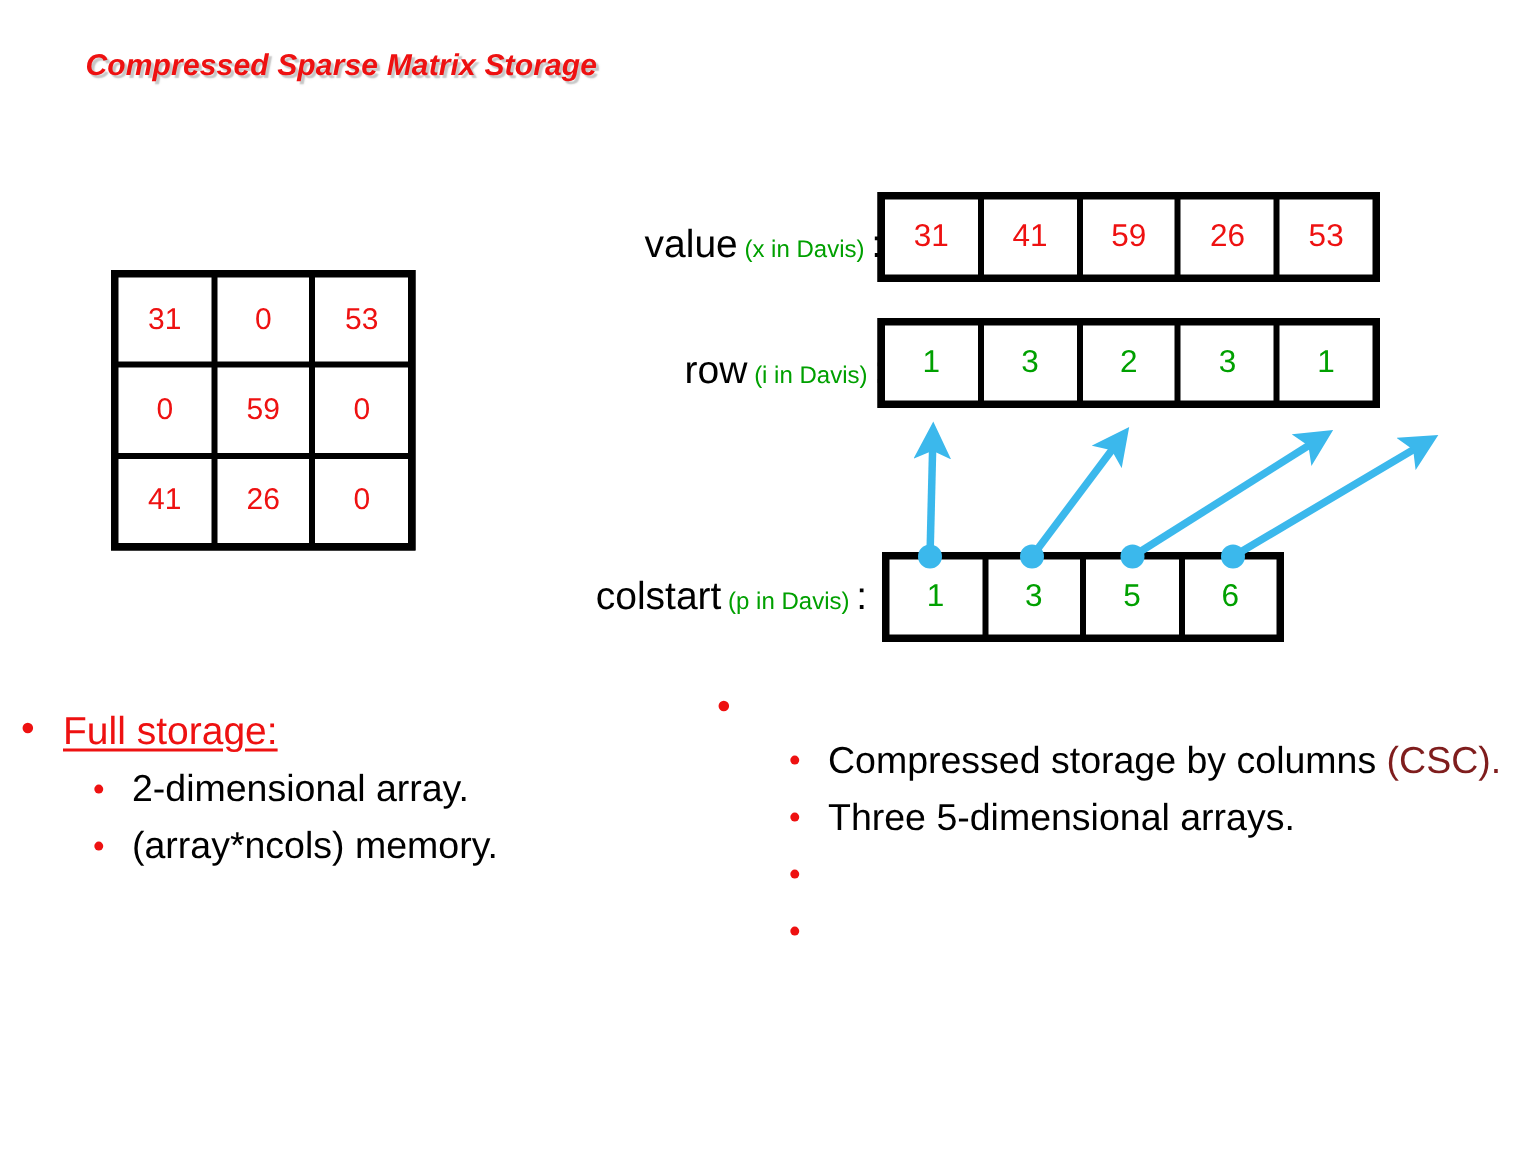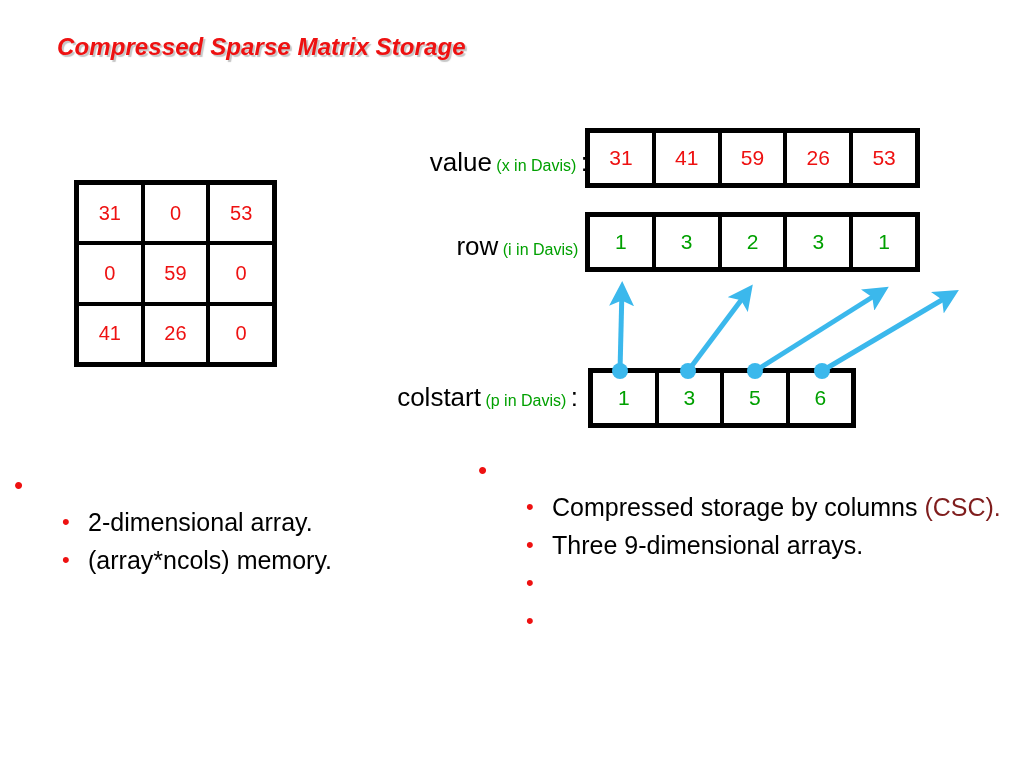--- a/index.html
+++ b/index.html
@@ -14,21 +14,21 @@
     overflow: hidden;
     font-family: "Liberation Sans", sans-serif;
     color: #000000;
   }
 
   
   #slide-title {
     position: absolute;
     left: 57px;
     top: 33px;
-    font-size: 24px;
+    font-size: 20px;
     font-weight: bold;
     font-style: italic;
     color: #EE1111;
     letter-spacing: 0.1px;
     white-space: nowrap;
     text-shadow: 2px 2px 1px rgba(150,150,150,0.55);
   }
 
   
   #matrix-grid {
@@ -241,20 +241,21 @@
 
   <g>
     <line x1="822" y1="371" x2="952" y2="294" stroke="#3BB8EC" stroke-width="5" marker-end="url(#ah)"></line>
     <circle cx="822" cy="371" r="8" fill="#3BB8EC"></circle>
   </g>
 </svg>
 
 <div class="blist" id="left-list">
   <div class="b1">
     <span class="dot">•</span>
+    <span class="txt">Full storage:</span>
   </div>
   <div class="sub">
     <div class="b2">
       <span class="dot">•</span>
       <span class="txt">2-dimensional array.</span>
     </div>
     <div class="b2">
       <span class="dot">•</span>
       <span class="txt">(array*ncols) memory.</span>
     </div>
@@ -268,21 +269,21 @@
   <div class="sub">
     <div class="b2">
       <span class="dot">•</span>
       <span class="txt">
         <span>Compressed storage by columns </span><span class="hl">(CSC).</span>
       </span>
     </div>
     <div class="b2">
       <span class="dot">•</span>
       <span class="txt">
-        <span>Three 9-dimensional arrays.</span><span class="hl"></span>
+        <span>Three 5-dimensional arrays.</span><span class="hl"></span>
       </span>
     </div>
     <div class="b2">
       <span class="dot">•</span>
     </div>
     <div class="b2">
       <span class="dot">•</span>
     </div>
   </div>
 </div>

